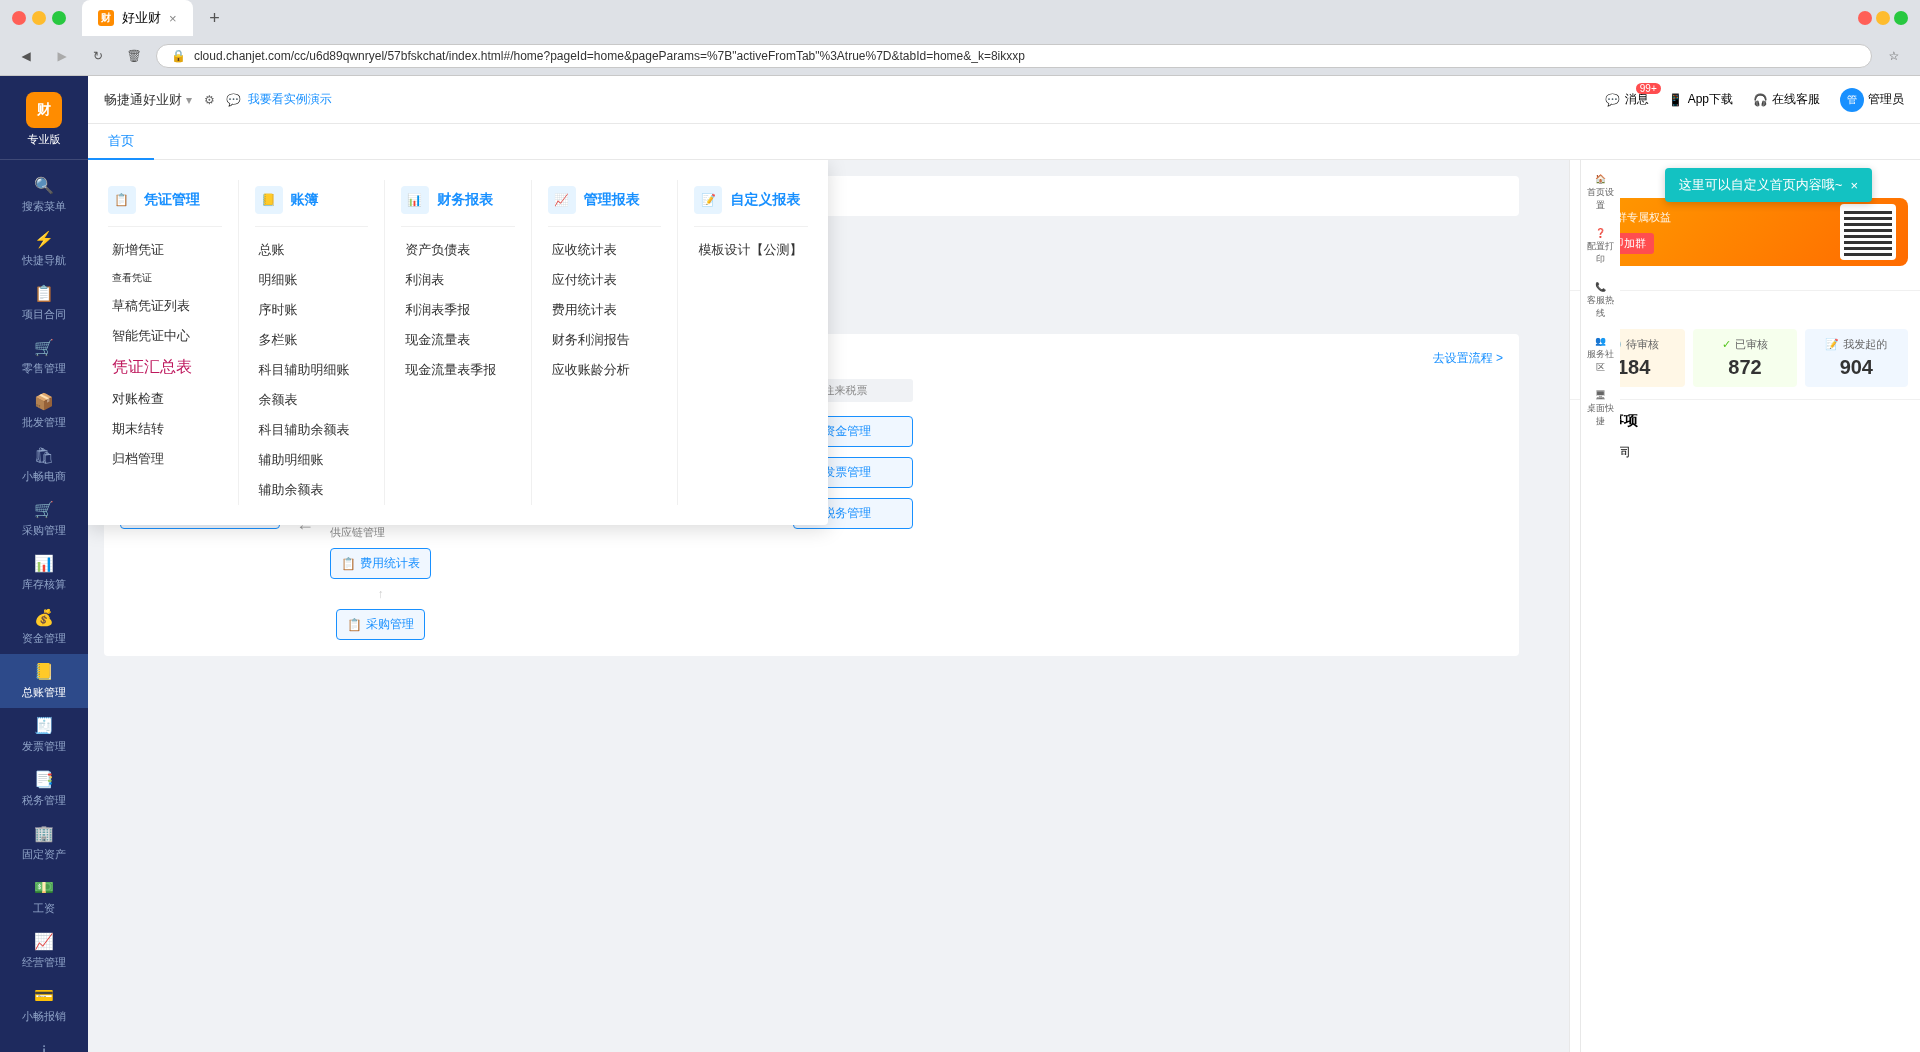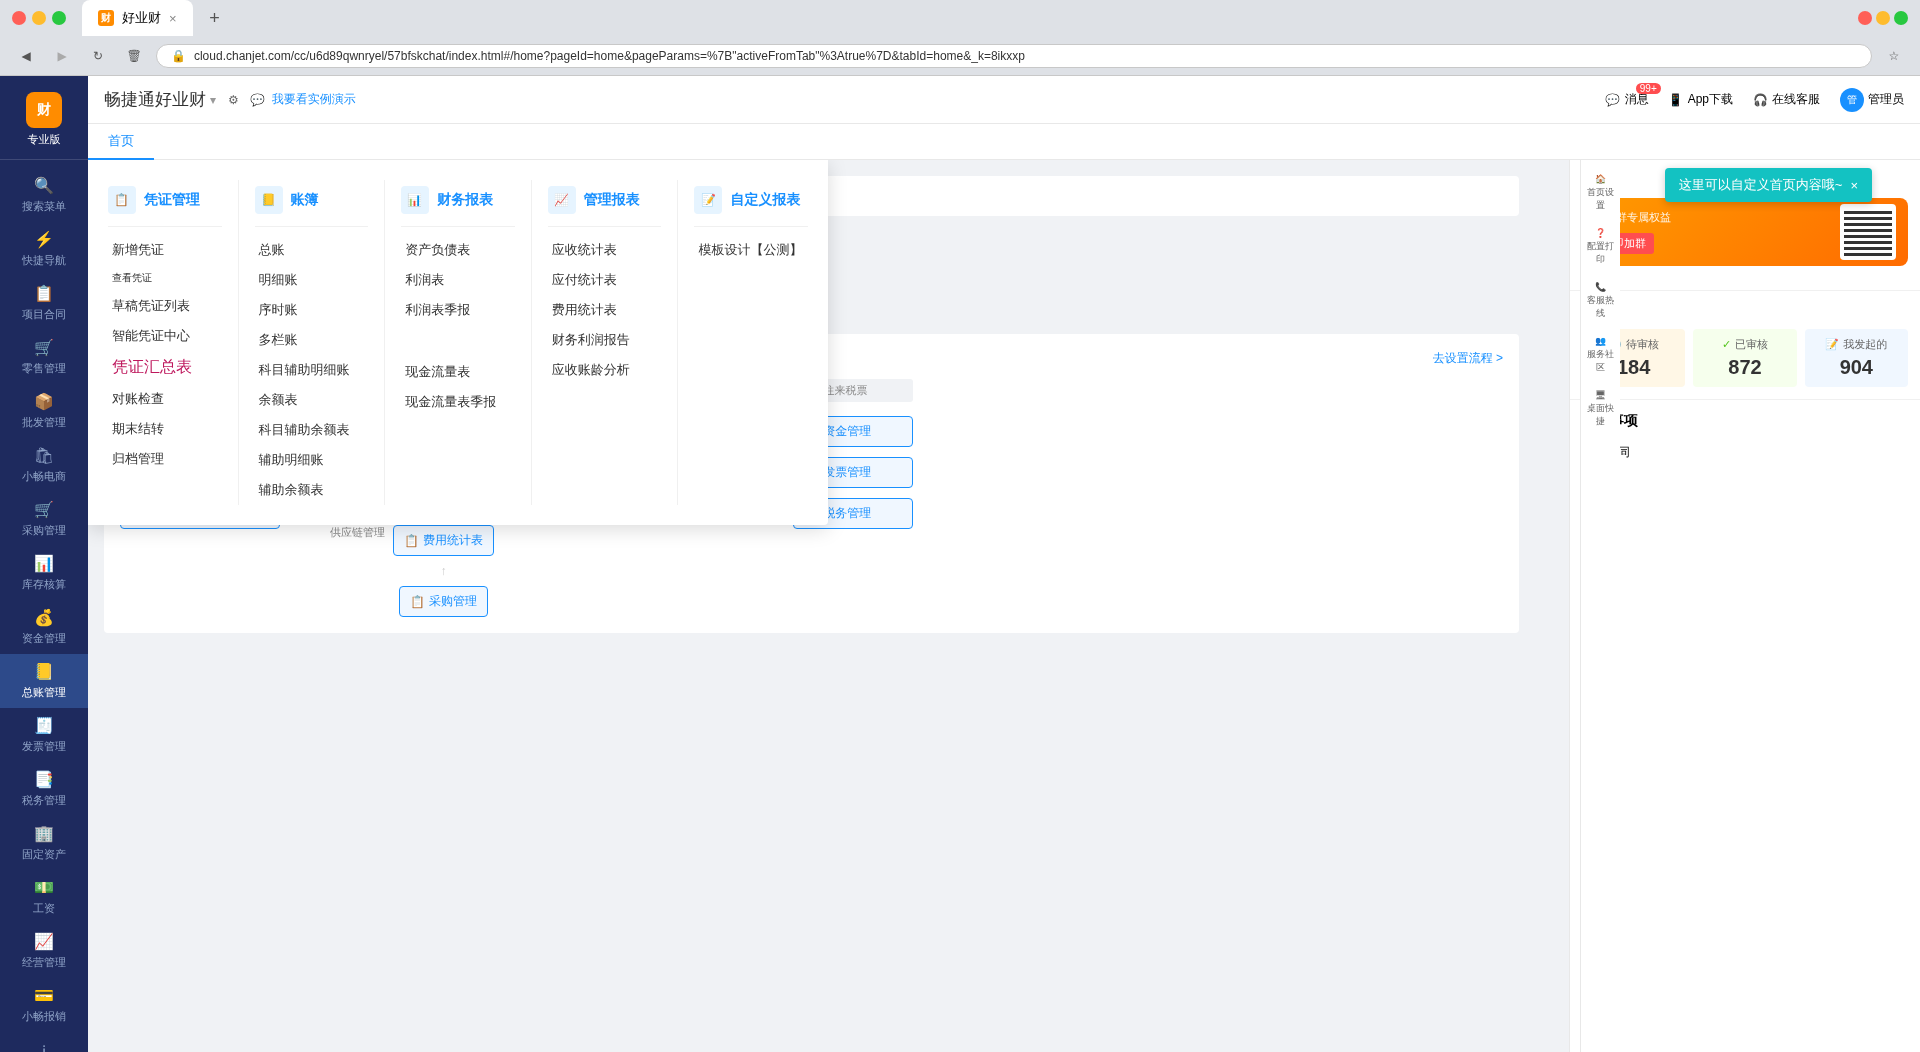--- a/index.html
+++ b/index.html
@@ -168,21 +168,21 @@
       <span class="sidebar-icon">ℹ</span>
 
     </div>
 
   </div>
 
   <div class="main-content">
 
     <div class="top-bar">
       <div style="display:flex;align-items:center;gap:4px;cursor:pointer;">
-        <span style="font-size:17px;color:#333;">畅捷通好业财</span>
+        <span style="font-size:13px;color:#333;">畅捷通好业财</span>
         <span style="color:#999;">▾</span>
       </div>
       <div style="cursor:pointer;color:#666;">⚙</div>
       <div style="display:flex;align-items:center;gap:6px;color:#1890ff;cursor:pointer;">
         <span>💬</span>
         <span>我要看实例演示</span>
       </div>
       <div style="margin-left:auto;display:flex;align-items:center;gap:20px;">
         <div style="position:relative;cursor:pointer;display:flex;align-items:center;gap:4px;">
           <span>💬</span>
@@ -312,21 +312,21 @@
                       <span>支出合同</span>
                     </div>
                     <span style="color:#ccc;font-size:11px;">- - - - - - - - →</span>
                     <div style="border:1px solid #1890ff;border-radius:4px;padding:6px 10px;font-size:12px;color:#1890ff;display:inline-flex;align-items:center;gap:4px;background:#f0f7ff;cursor:pointer;">
                       <span>📋</span>
                       <span>支出确认</span>
                     </div>
                   </div>
                 </div>
               </div>
-              <div style="display:flex;flex-direction:row;align-items:flex-start;padding-top:8px;gap:8px;">
+              <div style="display:flex;flex-direction:column;align-items:flex-start;padding-top:8px;gap:8px;">
                 <div style="font-size:11px;color:#888;">供应链管理</div>
                 <div style="display:flex;flex-direction:column;align-items:center;gap:8px;">
                   <div style="border:1px solid #1890ff;border-radius:4px;padding:6px 10px;font-size:12px;color:#1890ff;display:inline-flex;align-items:center;gap:4px;background:#f0f7ff;cursor:pointer;">
                     <span>📋</span>
                     <span>费用统计表</span>
                   </div>
                   <span style="color:#ccc;font-size:12px;">↑</span>
                   <div style="border:1px solid #1890ff;border-radius:4px;padding:6px 10px;font-size:12px;color:#1890ff;display:inline-flex;align-items:center;gap:4px;background:#f0f7ff;cursor:pointer;">
                     <span>📋</span>
                     <span>采购管理</span>
@@ -465,21 +465,21 @@
           </div>
 
           <div style="flex:1;padding:0 16px;border-right:1px solid #f0f0f0;">
             <div style="display:flex;align-items:center;gap:8px;padding:6px 0 12px;border-bottom:1px solid #f0f0f0;margin-bottom:8px;">
               <div style="width:28px;height:28px;background:#e6f4ff;border-radius:4px;display:flex;align-items:center;justify-content:center;color:#1890ff;">📊</div>
               <span style="font-size:14px;font-weight:bold;color:#1890ff;">财务报表</span>
             </div>
             <div style="padding:6px 4px;color:#333;cursor:pointer;font-size:13px;">资产负债表</div>
             <div style="padding:6px 4px;color:#333;cursor:pointer;font-size:13px;">利润表</div>
             <div style="padding:6px 4px;color:#333;cursor:pointer;font-size:13px;">利润表季报</div>
-            <div style="padding:6px 4px;color:#333;cursor:pointer;font-size:13px;margin-top:32px;">现金流量表</div>
+            <div style="padding:6px 4px;color:#333;cursor:pointer;font-size:13px;">现金流量表</div>
             <div style="padding:6px 4px;color:#333;cursor:pointer;font-size:13px;">现金流量表季报</div>
           </div>
 
           <div style="flex:1;padding:0 16px;border-right:1px solid #f0f0f0;">
             <div style="display:flex;align-items:center;gap:8px;padding:6px 0 12px;border-bottom:1px solid #f0f0f0;margin-bottom:8px;">
               <div style="width:28px;height:28px;background:#e6f4ff;border-radius:4px;display:flex;align-items:center;justify-content:center;color:#1890ff;">📈</div>
               <span style="font-size:14px;font-weight:bold;color:#1890ff;">管理报表</span>
             </div>
             <div style="padding:6px 4px;color:#333;cursor:pointer;font-size:13px;">应收统计表</div>
             <div style="padding:6px 4px;color:#333;cursor:pointer;font-size:13px;">应付统计表</div>

